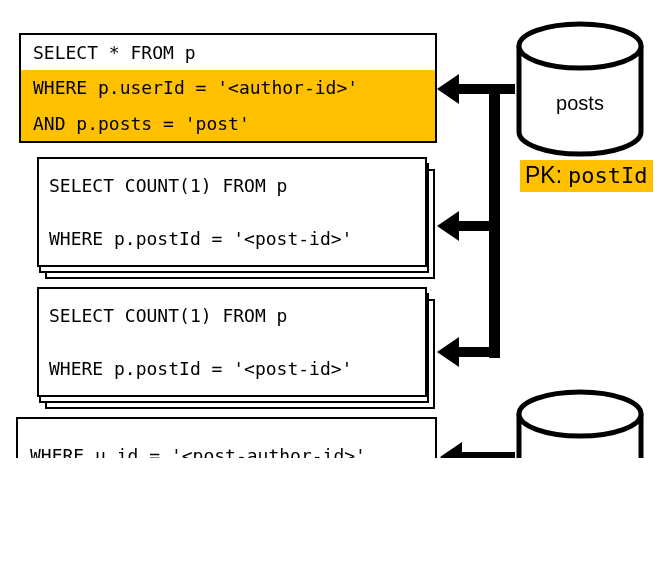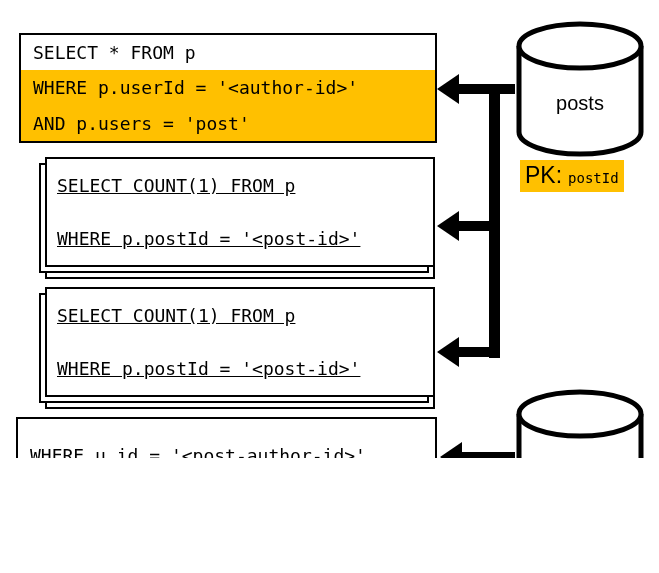--- a/index.html
+++ b/index.html
@@ -44,24 +44,23 @@
   .stack .layer {
     position: absolute;
     width: 390px;
     height: 110px;
     background: #fff;
     border: 2px solid var(--ink);
   }
   .stack .l3 { left: 12px; top: 12px; }
   .stack .l2 { left: 6px;  top: 6px;  }
   .stack .front {
-    left: 12px; top: 0;
+    left: 4px; top: 0;
     width: 390px;
     height: 110px;
-    text-decoration: underline;
   }
   .stack .front .qrow { padding-left: 10px; }
 
   
   .shaft-h, .shaft-v { position: absolute; background: var(--ink); z-index: 6; }
   .ahead {
     position: absolute;
     width: 0; height: 0;
     border-top: 15px solid transparent;
     border-bottom: 15px solid transparent;
@@ -95,35 +94,35 @@
     justify-content: center;
   }
   .pk-prefix {
     font-family: "Liberation Sans", sans-serif;
     font-size: 23px;
     color: var(--ink);
     text-align: right;
   }
   .pk-value {
     font-family: "DejaVu Sans Mono", "Liberation Mono", monospace;
-    font-size: 14px;
+    font-size: 22px;
     color: var(--ink);
     margin-left: 6px;
     text-align: center;
   }
 </style>
 </head>
 <body>
 
 <div class="canvas">
 
   <div class="qbox" style="left:19px; top:33px; width:418px; height:110px;">
     <div class="qrow">SELECT * FROM p</div>
     <div class="qrow hl">WHERE p.userId = '&lt;author-id&gt;'</div>
-    <div class="qrow hl">AND p.users = 'post'</div>
+    <div class="qrow hl">AND p.posts = 'post'</div>
   </div>
 
   <div class="stack" style="left:33px; top:157px; width:406px; height:126px;">
     <div class="layer l3"></div>
     <div class="layer l2"></div>
     <div class="qbox front">
       <div class="qrow">SELECT COUNT(1) FROM p</div>
       <div class="qrow">WHERE p.postId = '&lt;post-id&gt;'</div>
     </div>
   </div>

